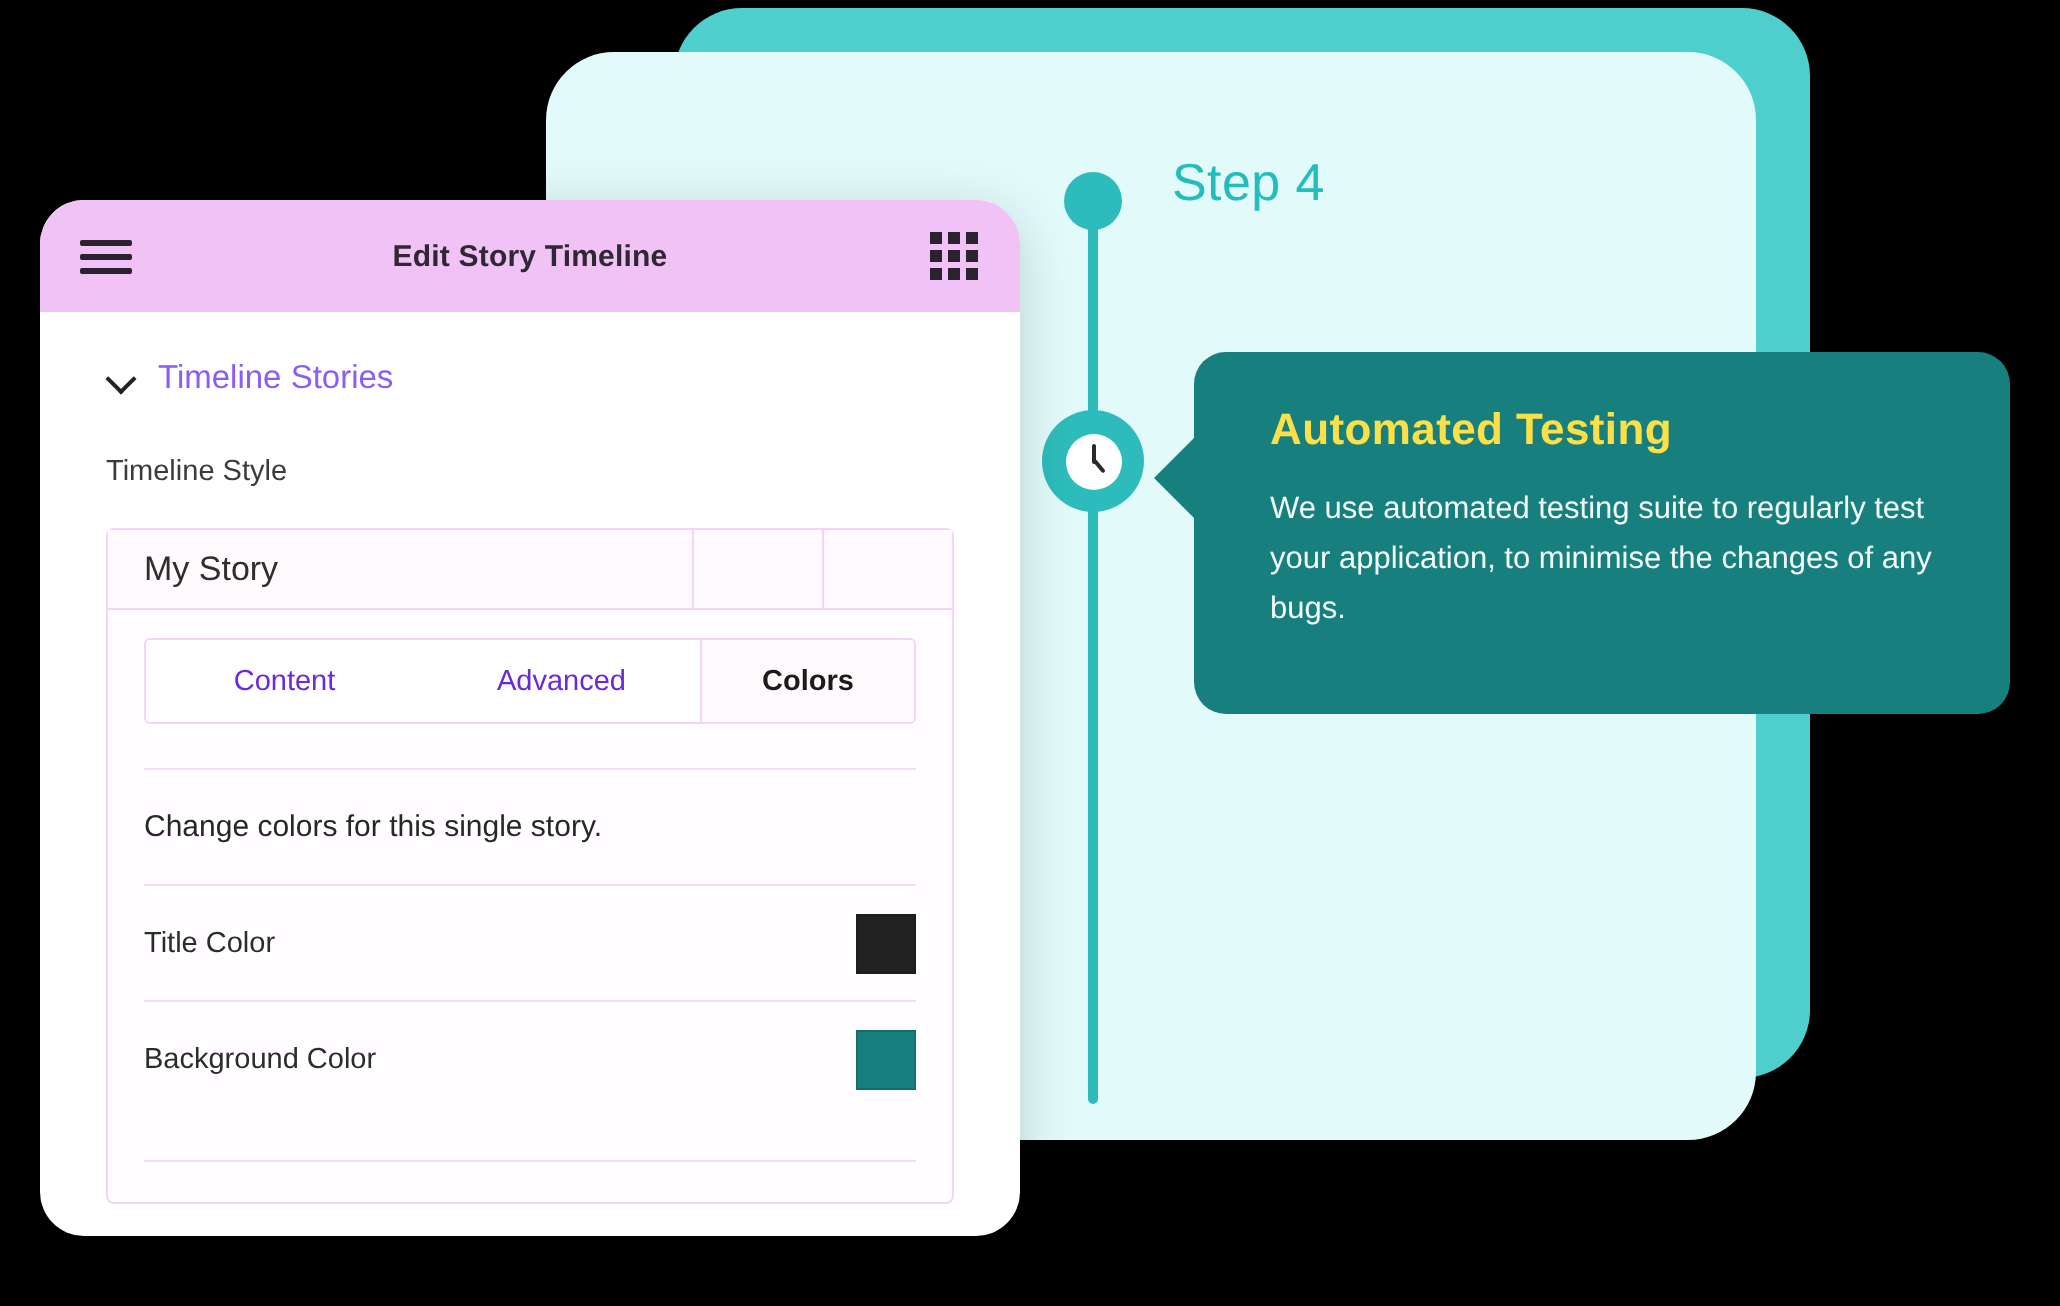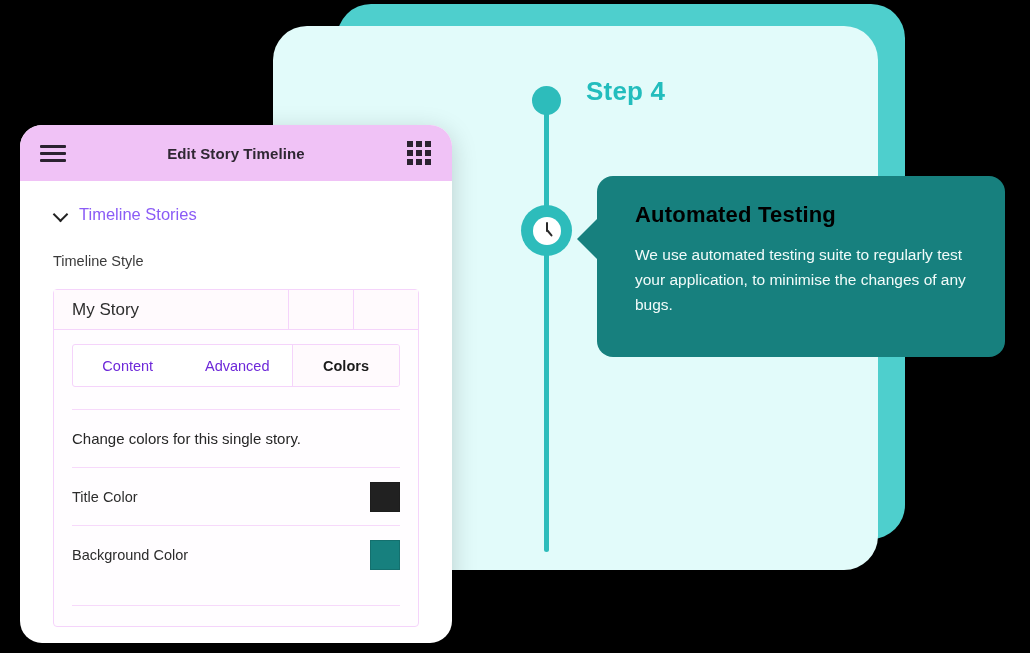--- a/index.html
+++ b/index.html
@@ -97,21 +97,21 @@
     border-radius: 1px;
     transform: rotate(-40deg);
     transform-origin: top center;
   }
 
   .step-label {
     position: absolute;
     left: 586px;
     top: 76px;
     font-size: 26px;
-    font-weight: bold;
+    font-weight: normal;
     color: #22bdbd;
     letter-spacing: .2px;
   }
 
   
   .tooltip {
     position: absolute;
     left: 597px;
     top: 176px;
     width: 408px;
@@ -125,40 +125,40 @@
     position: absolute;
     left: -20px;
     top: 42px;
     width: 0;
     height: 0;
     border-top: 21px solid transparent;
     border-bottom: 21px solid transparent;
     border-right: 21px solid #17807e;
   }
   .tooltip-title {
-    color: #000000;
+    color: #fde047;
     font-size: 22px;
     font-weight: bold;
     letter-spacing: .2px;
     margin: 0 0 14px 0;
   }
   .tooltip-body {
     color: #f2fbfa;
     font-size: 15.5px;
     line-height: 25px;
     margin: 0;
     max-width: 345px;
   }
 
   
   .panel {
     position: absolute;
     left: 20px;
-    top: 125px;
-    width: 432px;
+    top: 100px;
+    width: 490px;
     height: 518px;
     background: #ffffff;
     border-radius: 22px;
     overflow: hidden;
     box-shadow: 0 6px 26px rgba(0,0,0,.18);
   }
   .panel-header {
     position: relative;
     height: 56px;
     background: #f0c2f6;

